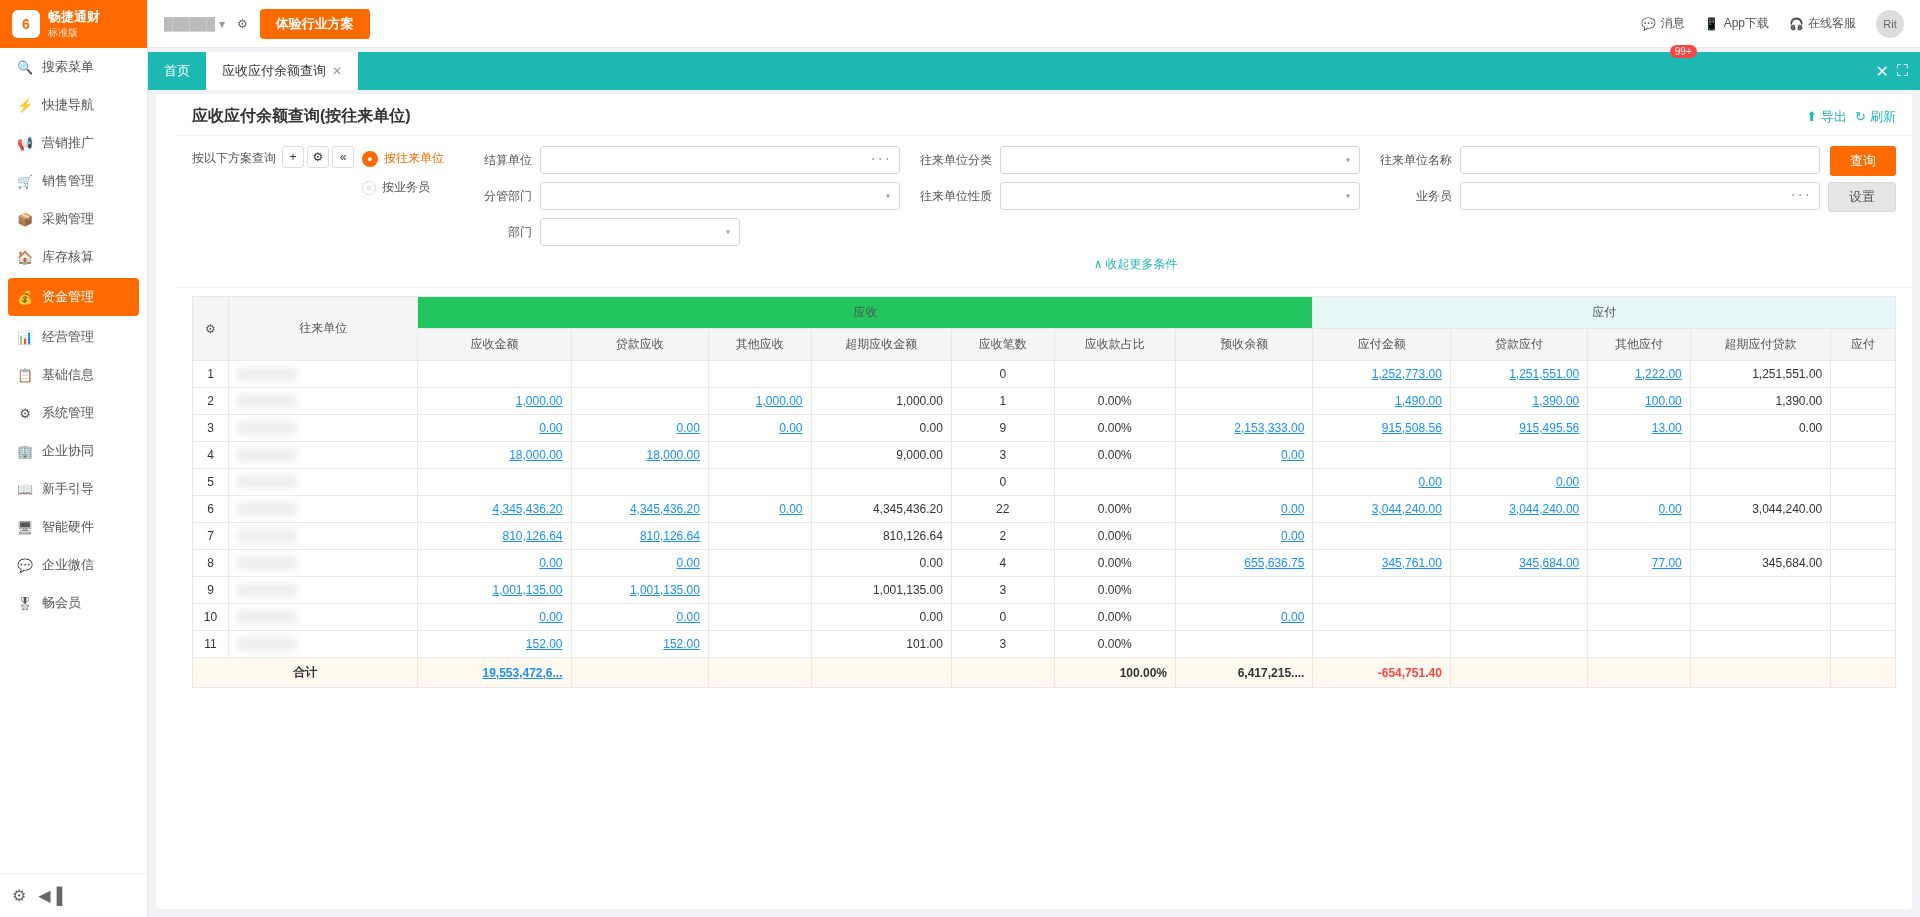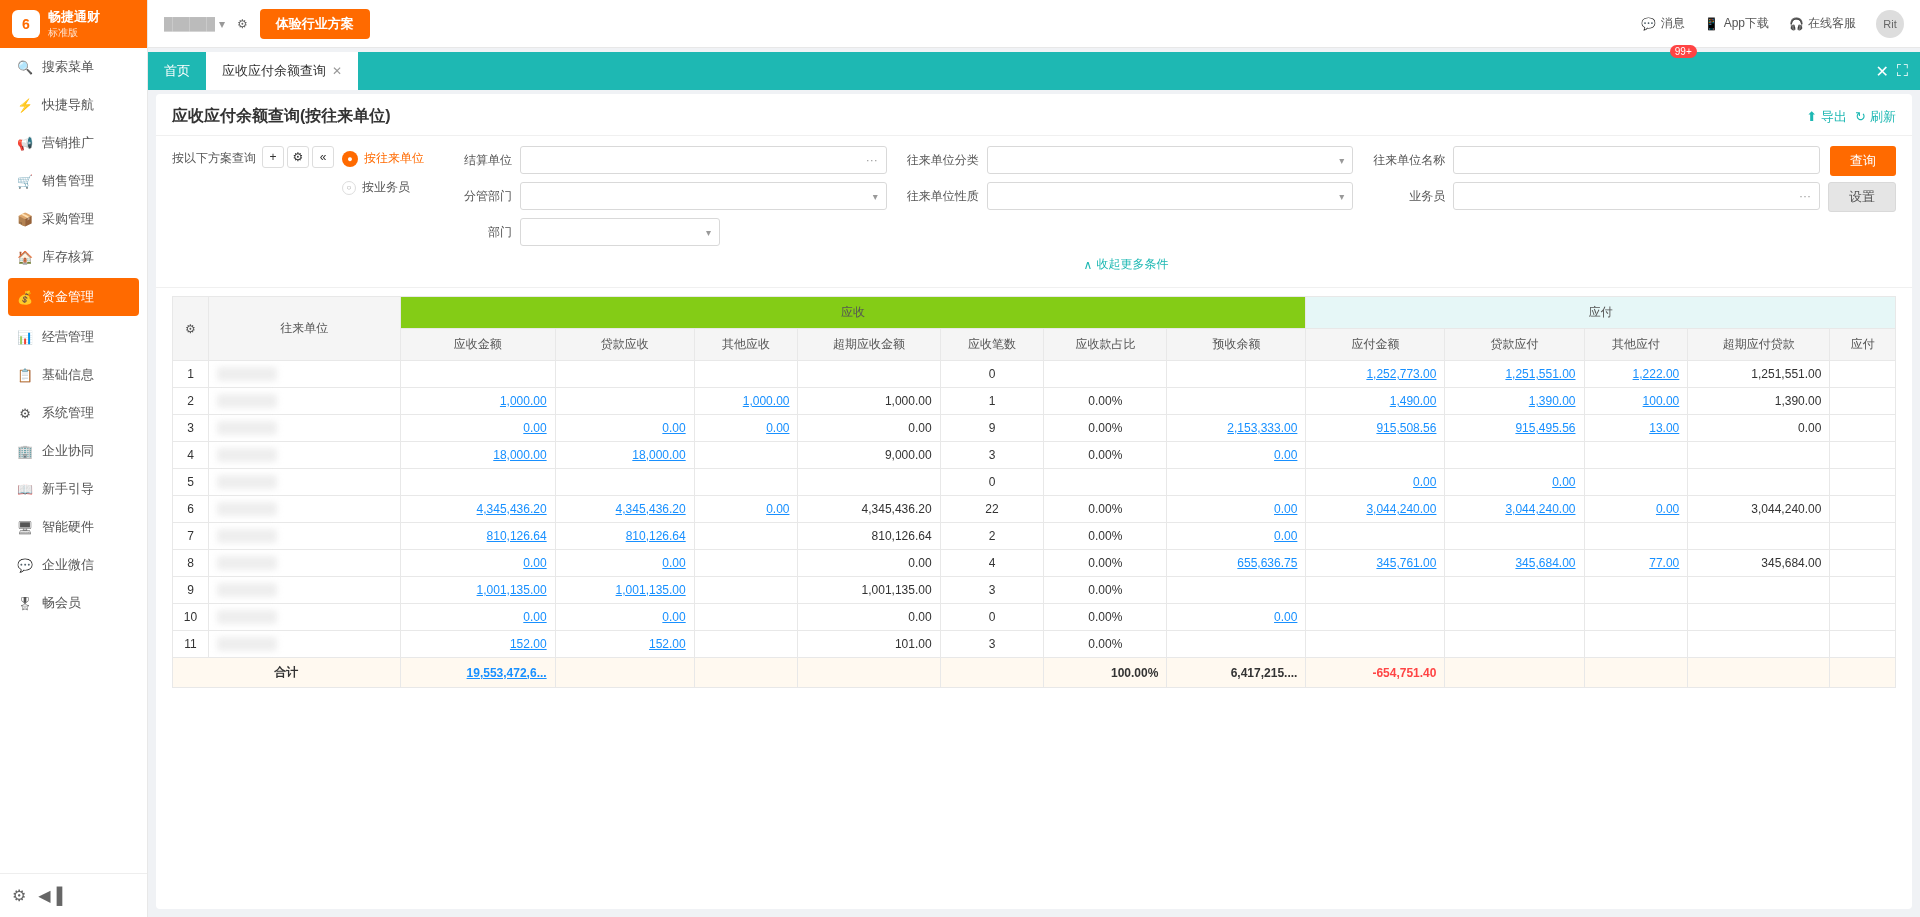--- a/index.html
+++ b/index.html
@@ -59,21 +59,21 @@
     .tab-home { color: #fff; }
     .tab-bar-actions { margin-left: auto; display: flex; align-items: center; gap: 8px; padding-right: 12px; }
     .tab-action-btn { color: #fff; background: none; border: none; cursor: pointer; font-size: 16px; }
 
     
     .main-content {
       position: fixed; left: 148px; top: 86px; right: 0; bottom: 0;
       background: #f0f2f5; overflow: hidden; display: flex; flex-direction: column;
     }
     .page-container {
-      background: #fff; margin: 8px; border-radius: 4px; flex: 1; display: flex; flex-direction: column; overflow: hidden;
+      background: #fff; margin: 8px; border-radius: 4px; flex: 1; display: flex; flex-direction: column; overflow: hidden; padding-left: 20px;
     }
 
     
     .page-header {
       padding: 12px 16px 8px; display: flex; align-items: center; justify-content: space-between;
       border-bottom: 1px solid #f0f0f0;
     }
     .page-title { font-size: 16px; font-weight: bold; color: #333; }
     .page-actions { display: flex; gap: 8px; }
     .btn-export { display: flex; align-items: center; gap: 4px; color: #1eb8b3; cursor: pointer; font-size: 13px; }
@@ -294,21 +294,21 @@
             <span style="color:#ff6a00;">按往来单位</span>
           </div>
           <div class="scheme-item">
             <div class="scheme-item-radio">
               <span style="font-size:8px;color:#999;">○</span>
             </div>
             <span style="color:#555;">按业务员</span>
           </div>
         </div>
 
-        <div style="flex:1;">
+        <div style="flex:1;font-family:Liberation Mono, monospace;">
           <div class="filter-row">
             <div class="filter-field">
               <span class="filter-label">结算单位</span>
               <div class="filter-input">
                 <span></span>
                 <span class="dots">···</span>
               </div>
             </div>
             <div class="filter-field">
               <span class="filter-label">往来单位分类</span>
@@ -370,21 +370,21 @@
         </div>
       </div>
     </div>
 
     <div class="table-container">
       <table class="data-table">
         <thead>
           <tr>
             <th rowspan="2" class="col-num settings-icon-cell">⚙</th>
             <th rowspan="2" style="min-width:120px;">往来单位</th>
-            <th colspan="7" style="background:#84cc16;border-bottom:1px solid #e8e8e8;margin-top:28px;">应收</th>
+            <th colspan="7" style="background:#22c55e;border-bottom:1px solid #e8e8e8;margin-top:28px;">应收</th>
             <th colspan="5" style="background:#e6f7f7;">应付</th>
           </tr>
           <tr>
             <th>应收金额</th>
             <th>贷款应收</th>
             <th>其他应收</th>
             <th>超期应收金额</th>
             <th>应收笔数</th>
             <th>应收款占比</th>
             <th>预收余额</th>

